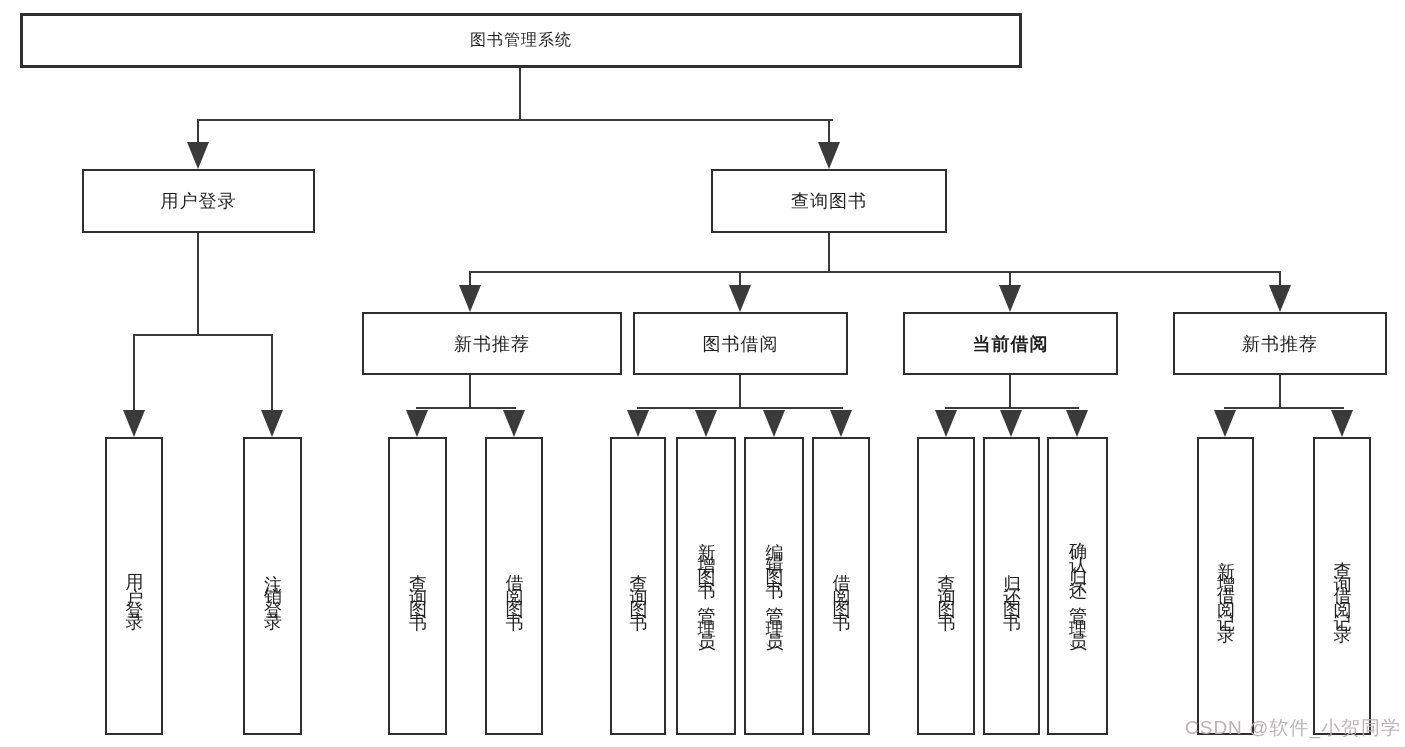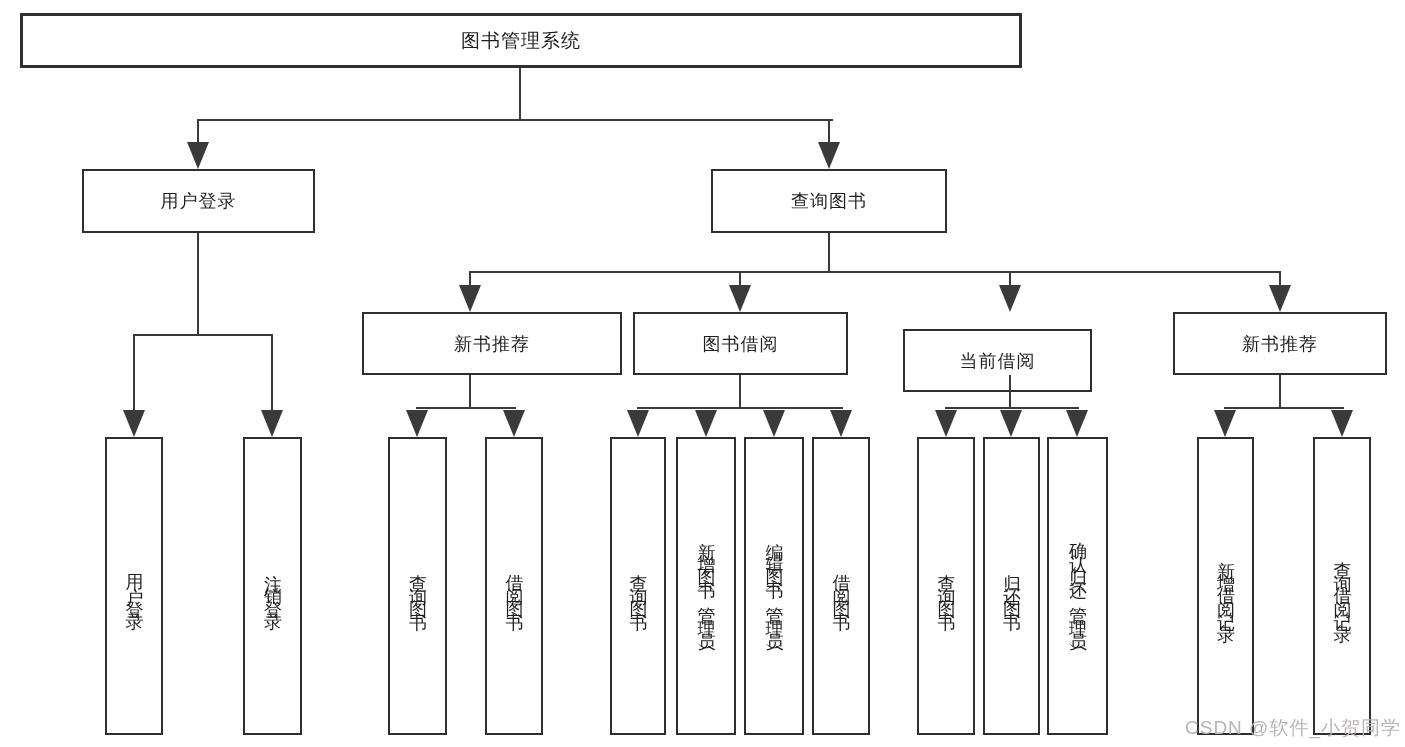--- a/index.html
+++ b/index.html
@@ -19,21 +19,21 @@
     overflow:hidden;
   }
   .node{
     position:absolute;
     border:2px solid var(--border);
     background:#fff;
     display:flex;align-items:center;justify-content:center;
     font-size:18px;color:var(--text);
     letter-spacing:1px;
   }
-  .node.root{border-width:3px;font-size:19px;}
+  .node.root{border-width:3px;font-size:16px;}
   .leaf{
     position:absolute;
     border:2px solid var(--border);
     background:#fff;
     display:flex;align-items:center;justify-content:center;
     color:var(--text);
   }
   .leaf span{
     writing-mode:vertical-rl;
     text-orientation:mixed;
@@ -78,21 +78,21 @@
   </div>
 
   <div class="node" style="left:362px;top:312px;width:260px;height:63px;">
     <span>新书推荐</span>
   </div>
 
   <div class="node" style="left:633px;top:312px;width:215px;height:63px;">
     <span>图书借阅</span>
   </div>
 
-  <div class="node" style="left:903px;top:329px;width:189px;height:63px;">
+  <div class="node" style="left:903px;top:312px;width:215px;height:63px;font-weight:bold;">
     <span>当前借阅</span>
   </div>
 
   <div class="node" style="left:1173px;top:312px;width:214px;height:63px;">
     <span>新书推荐</span>
   </div>
 
   <div class="leaf" style="left:105px;top:437px;width:58px;height:298px;">
     <span>用户登录</span>
   </div>

